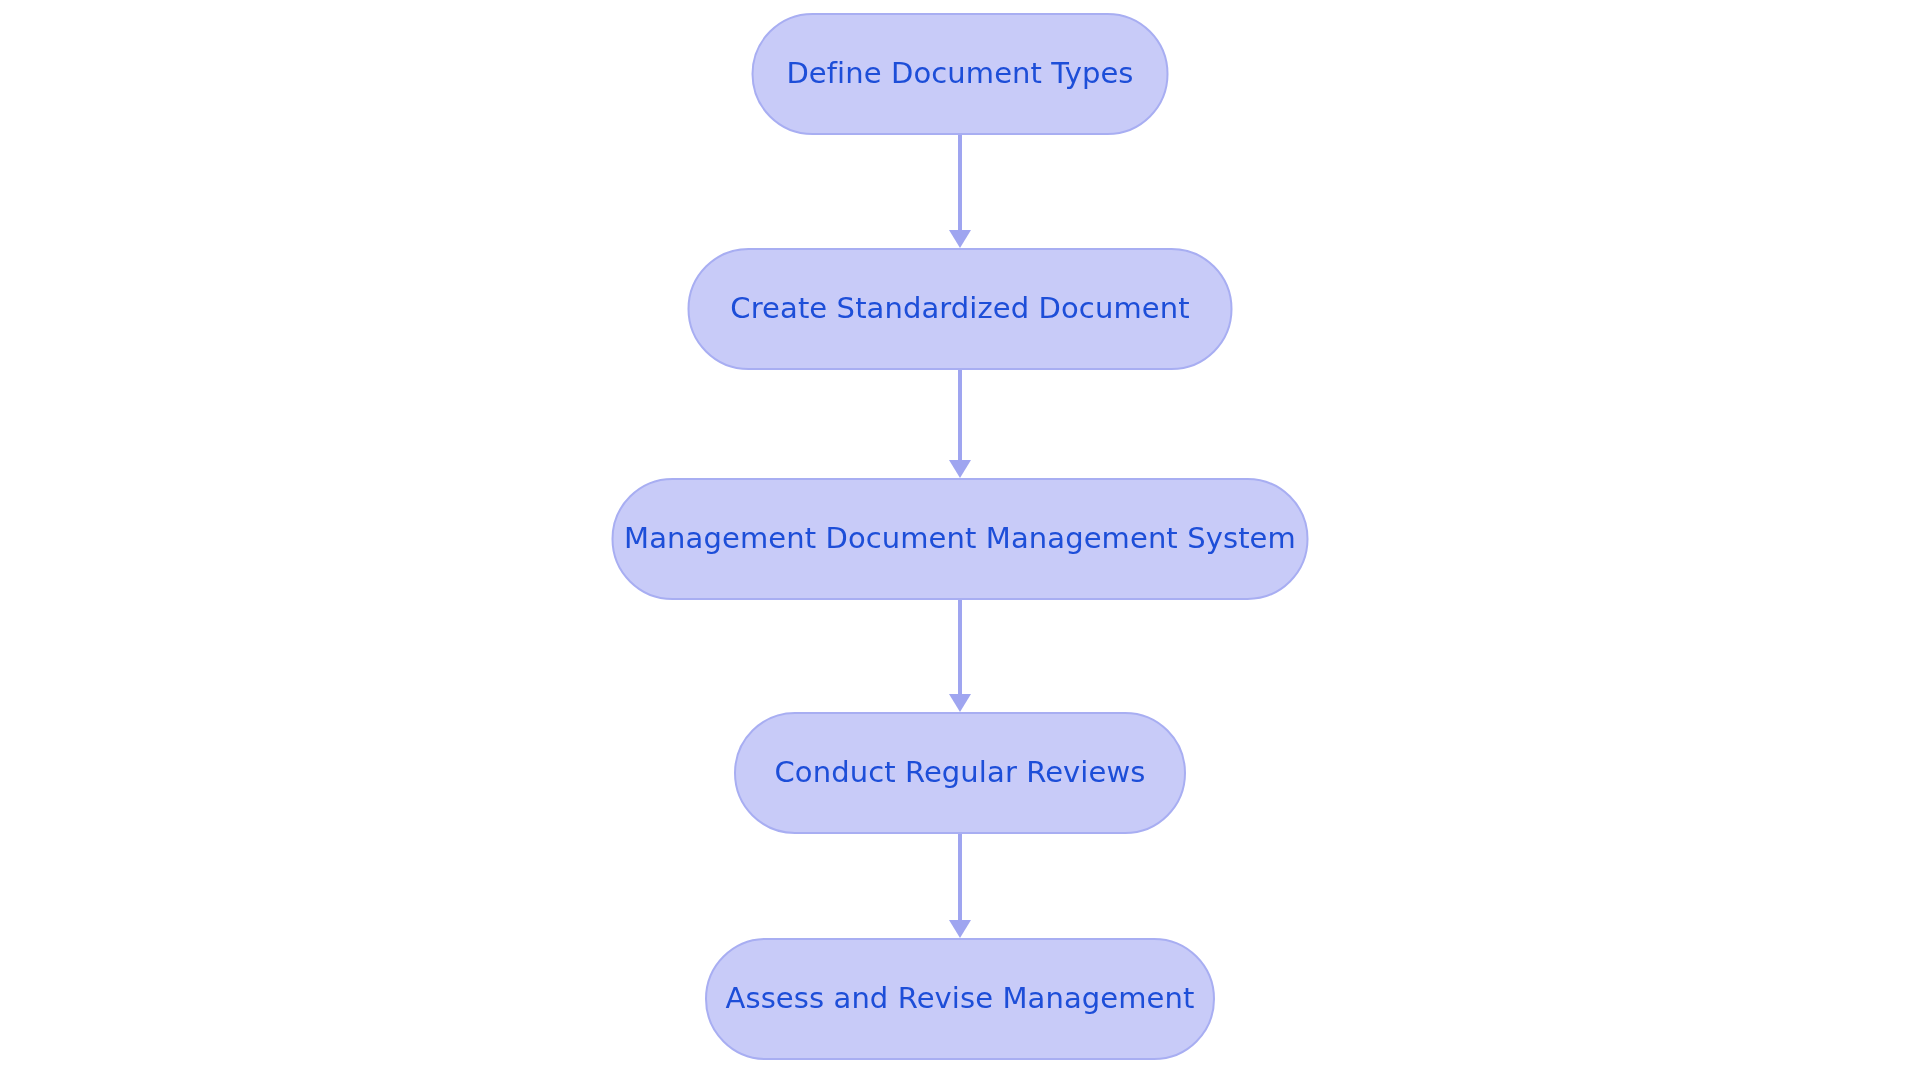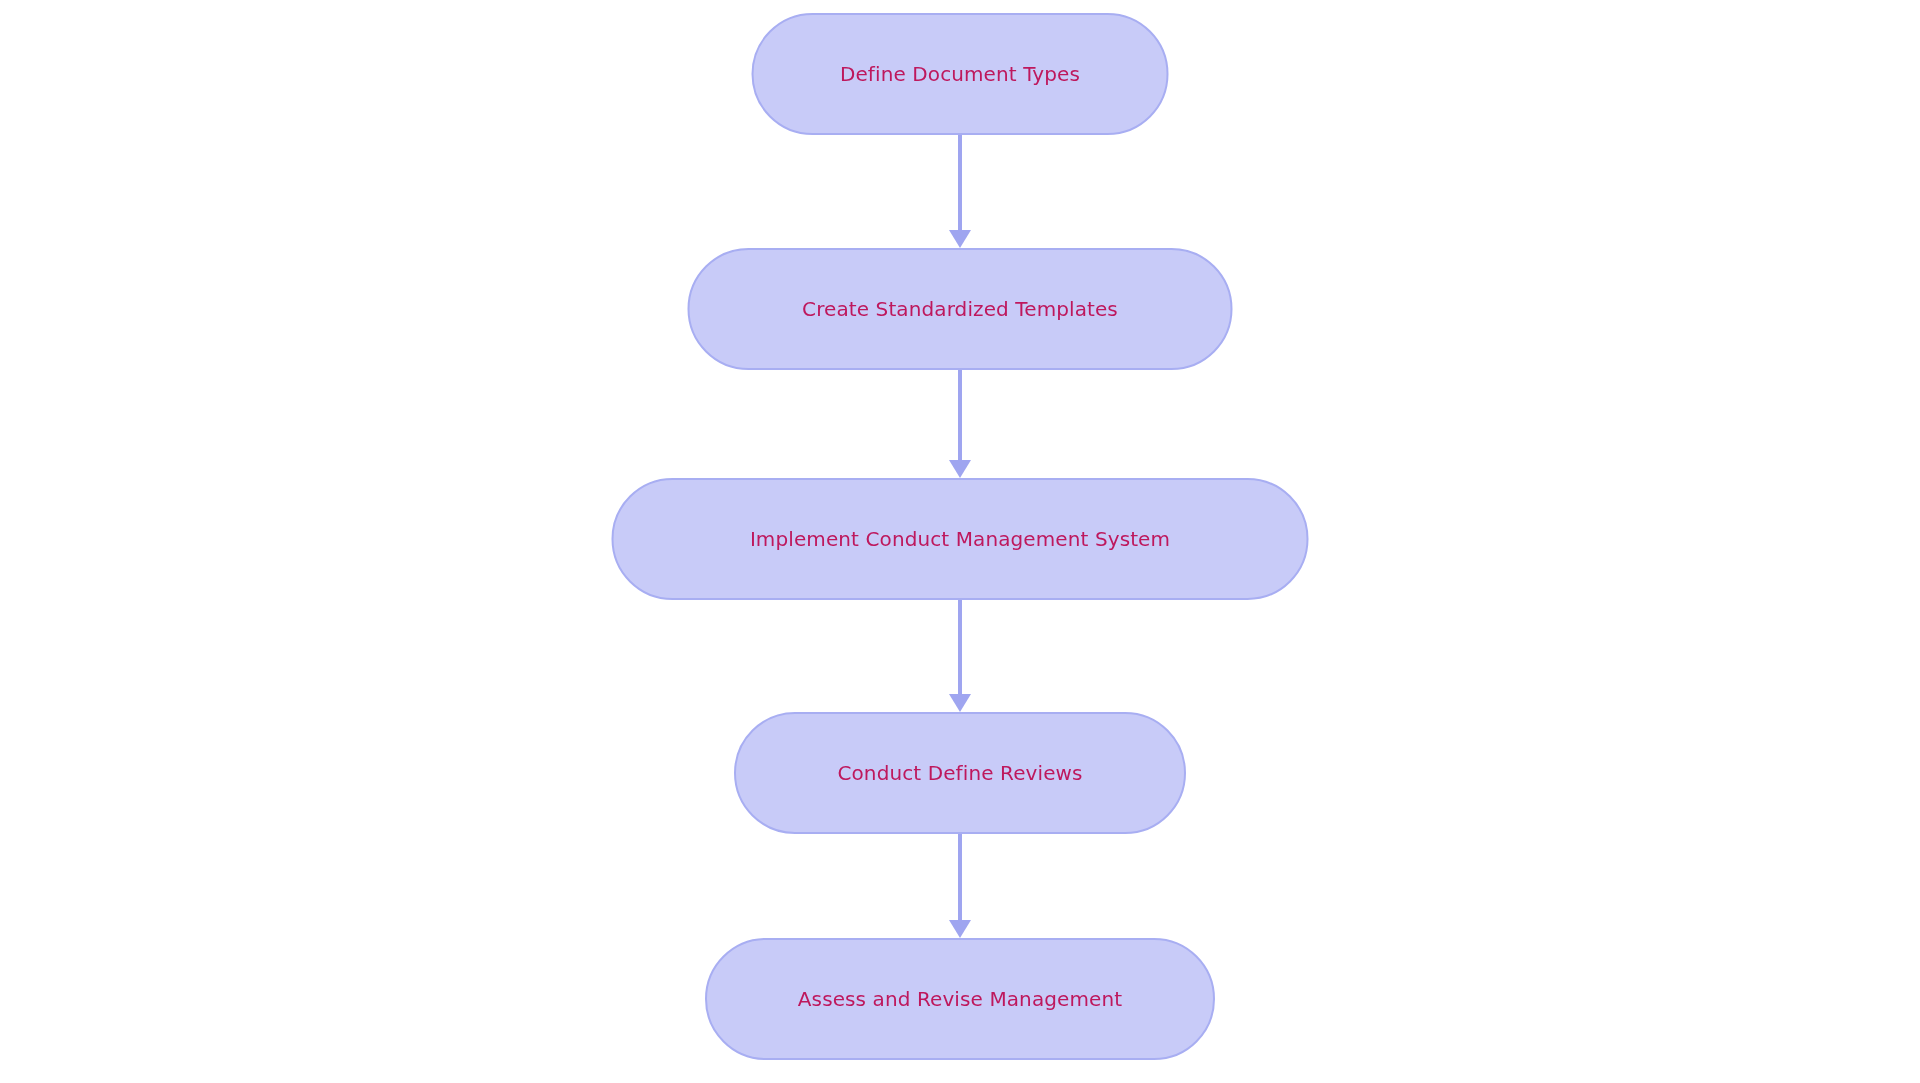--- a/index.html
+++ b/index.html
@@ -30,22 +30,22 @@
     justify-content: center;
     background: #c8cbf8;
     border: 2px solid #a8aef2;
     border-radius: 9999px;
     height: 122px;
     left: 50%;
     transform: translateX(-50%);
   }
 
   .flow-node .node-label {
-    color: #be185d;
-    font-size: 20px;
+    color: #1d4ed8;
+    font-size: 29px;
     font-weight: 400;
     letter-spacing: 0.1px;
     line-height: 1.1;
     white-space: nowrap;
     font-family: "DejaVu Sans", "Liberation Sans", sans-serif;
   }
 
   .flow-edge {
     position: absolute;
     left: 50%;
@@ -99,39 +99,39 @@
   <div class="flow-node" id="node-0">
     <span class="node-label">Define Document Types</span>
   </div>
 
   <div class="flow-edge" id="edge-0">
     <div class="edge-stem"></div>
     <div class="edge-head"></div>
   </div>
 
   <div class="flow-node" id="node-1">
-    <span class="node-label">Create Standardized Templates</span>
+    <span class="node-label">Create Standardized Document</span>
   </div>
 
   <div class="flow-edge" id="edge-1">
     <div class="edge-stem"></div>
     <div class="edge-head"></div>
   </div>
 
   <div class="flow-node" id="node-2">
-    <span class="node-label">Implement Conduct Management System</span>
+    <span class="node-label">Management Document Management System</span>
   </div>
 
   <div class="flow-edge" id="edge-2">
     <div class="edge-stem"></div>
     <div class="edge-head"></div>
   </div>
 
   <div class="flow-node" id="node-3">
-    <span class="node-label">Conduct Define Reviews</span>
+    <span class="node-label">Conduct Regular Reviews</span>
   </div>
 
   <div class="flow-edge" id="edge-3">
     <div class="edge-stem"></div>
     <div class="edge-head"></div>
   </div>
 
   <div class="flow-node" id="node-4">
     <span class="node-label">Assess and Revise Management</span>
   </div>

